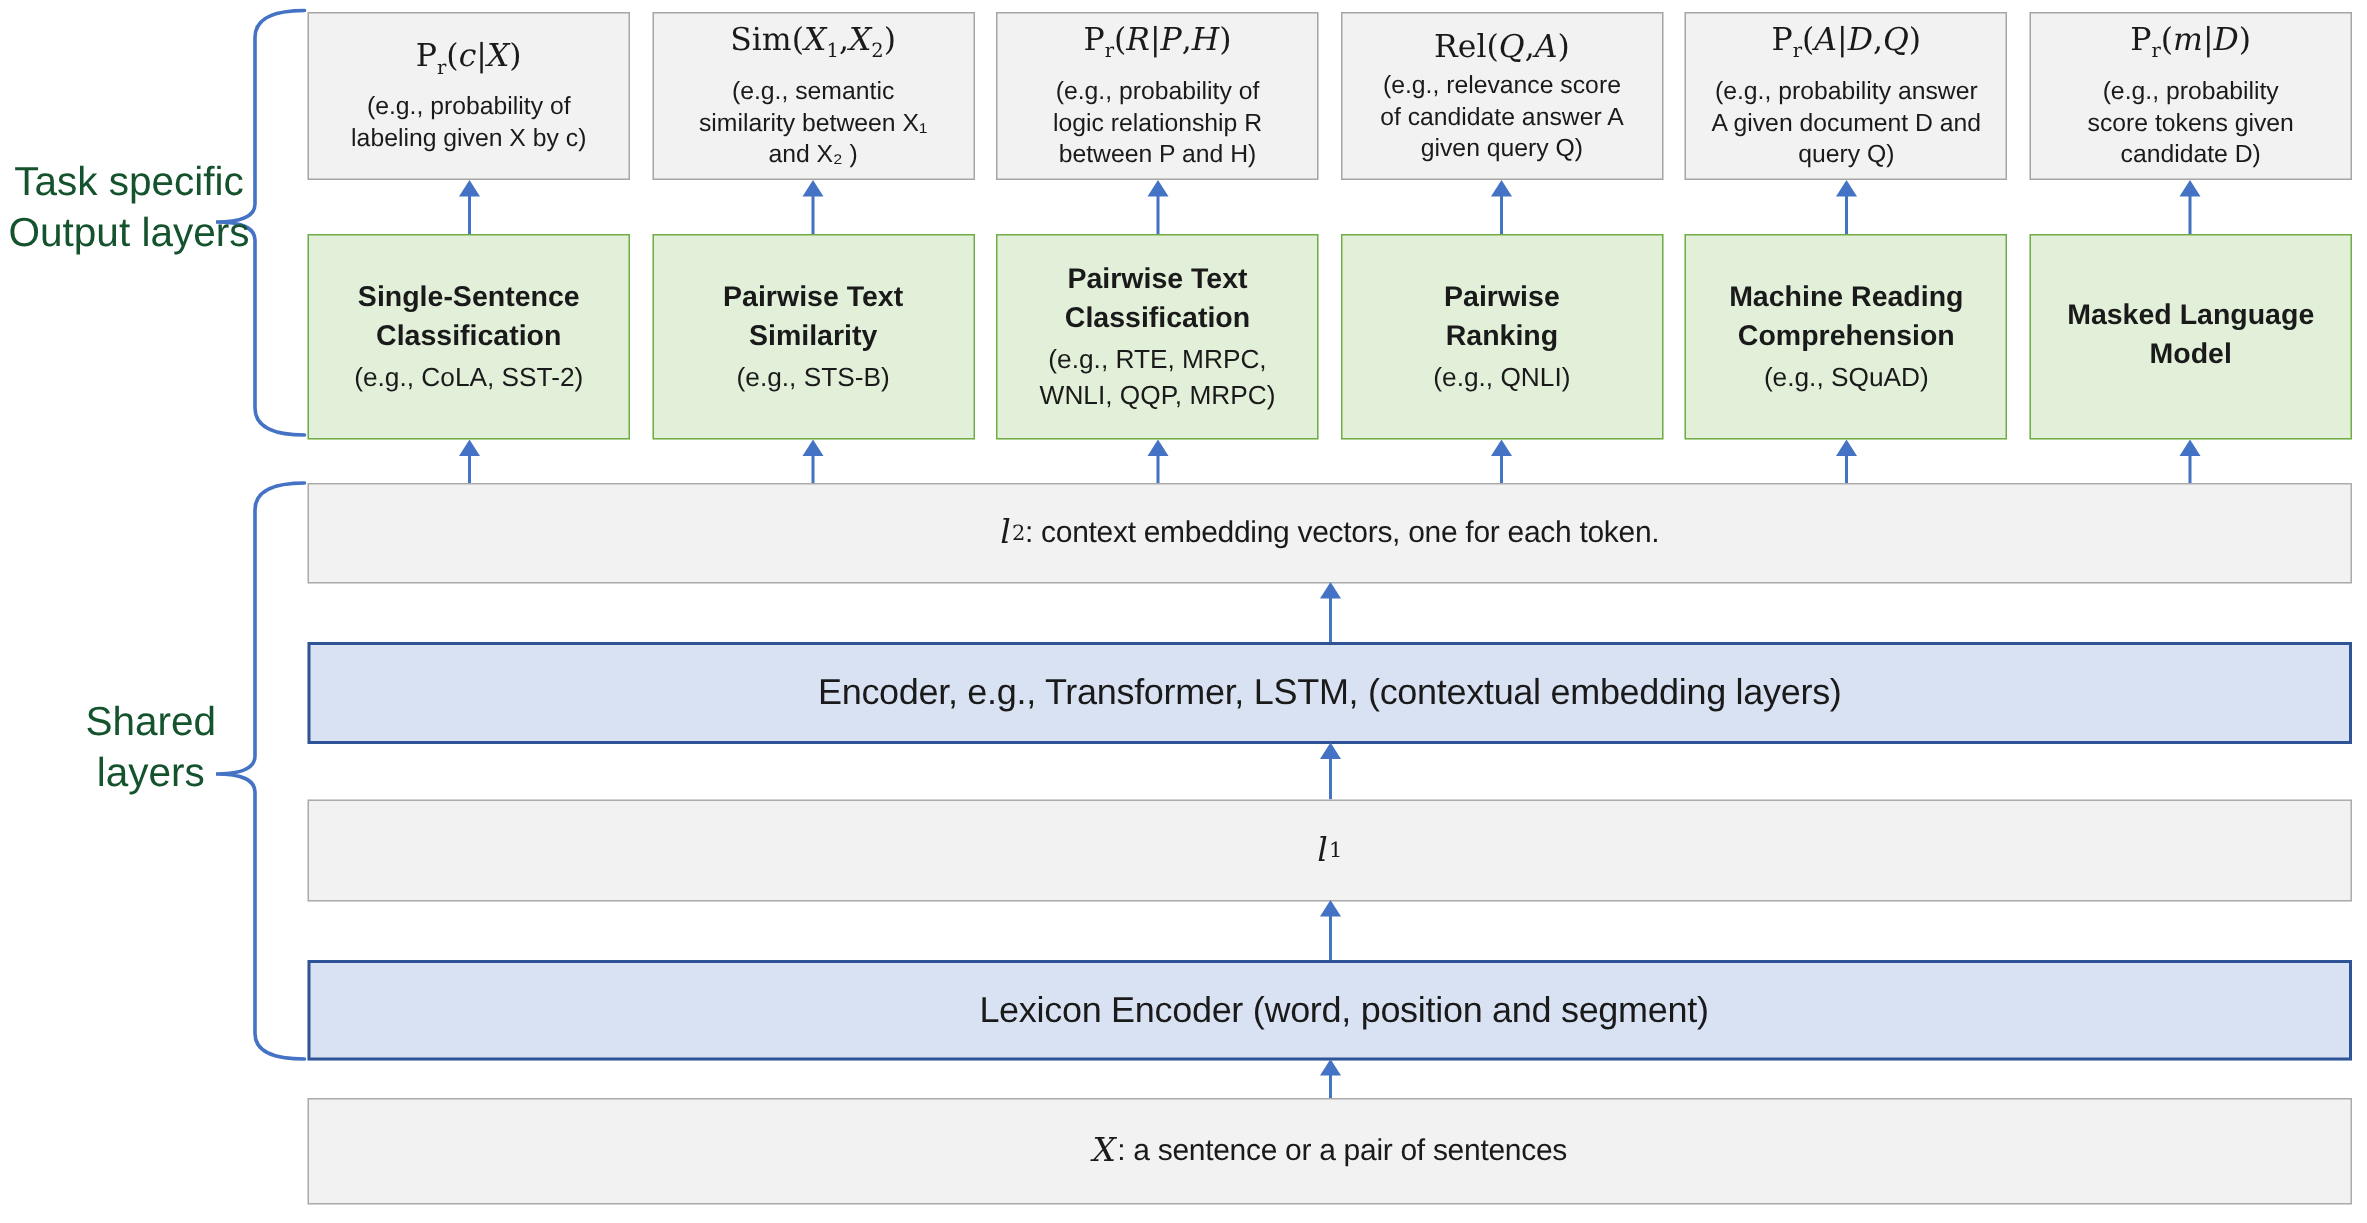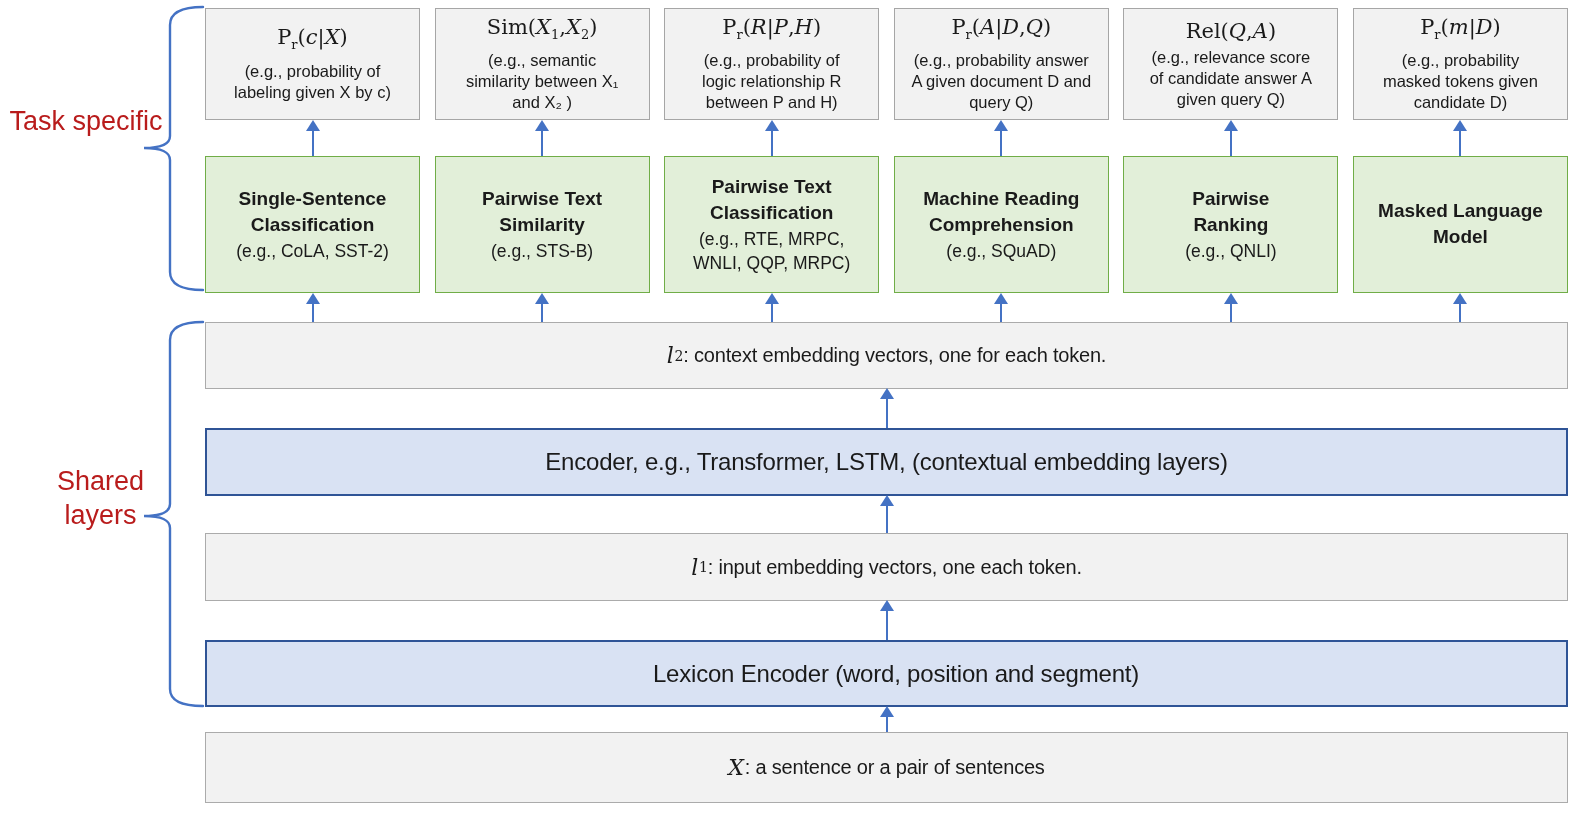--- a/index.html
+++ b/index.html
@@ -4,21 +4,21 @@
 <style>
   html,body{margin:0;padding:0;background:#fff;}
   .canvas{
     position:relative;width:1578px;height:815px;background:#fff;overflow:hidden;
     font-family:"Liberation Sans",sans-serif;color:var(--text,#1a1a1a);
   }
   
   .braces{position:absolute;left:140px;top:0;width:70px;height:815px;}
   .braces path{fill:none;stroke:var(--accent-blue,#4472C4);stroke-width:2.4;stroke-linecap:round;}
   
-  .side-label{position:absolute;text-align:center;font-size:27px;line-height:34px;color:#b91c1c;}
+  .side-label{position:absolute;text-align:center;font-size:27px;line-height:34px;color:#14532d;}
   .label-task{left:0;top:104px;width:172px;}
   .label-shared{left:28px;top:464px;width:145px;}
   
   .columns{position:absolute;left:205px;top:8px;width:1363px;display:flex;justify-content:space-between;}
   .col{width:215px;display:flex;flex-direction:column;align-items:center;}
   .obox{
     width:100%;height:112px;box-sizing:border-box;flex:none;
     background:var(--gray-fill,#F2F2F2);border:1.6px solid var(--gray-border,#A6A6A6);
     display:flex;flex-direction:column;align-items:center;justify-content:center;text-align:center;
   }
@@ -72,20 +72,21 @@
 
 <div class="canvas">
 
   <svg class="braces" viewBox="0 0 70 815">
     <path d="M 63,7 Q 30,7 30,25 L 30,136 Q 30,148 4,148 Q 30,148 30,160 L 30,272 Q 30,290 63,290"></path>
     <path d="M 63,322 Q 30,322 30,340 L 30,504 Q 30,516 4,516 Q 30,516 30,528 L 30,689 Q 30,706 63,706"></path>
   </svg>
 
   <div class="side-label label-task">
     <div>Task specific</div>
+    <div>Output layers</div>
   </div>
   <div class="side-label label-shared">
     <div>Shared</div>
     <div>layers</div>
   </div>
 
   <div class="columns">
 
     <div class="col">
       <div class="obox">
@@ -148,20 +149,42 @@
         <div class="gex">
             <div>(e.g., RTE, MRPC,</div>
             <div>WNLI, QQP, MRPC)</div>
           </div>
       </div>
       <div class="uarrow a2"></div>
     </div>
 
     <div class="col">
       <div class="obox">
+        <div class="formula"><span>Rel(</span><span class="it">Q</span><span>,</span><span class="it">A</span><span>)</span></div>
+        <div class="desc">
+            <div>(e.g., relevance score</div>
+            <div>of candidate answer A</div>
+            <div>given query Q)</div>
+          </div>
+      </div>
+      <div class="uarrow a1"></div>
+      <div class="gbox">
+        <div class="gtitle">
+            <div>Pairwise</div>
+            <div>Ranking</div>
+          </div>
+        <div class="gex">
+            <div>(e.g., QNLI)</div>
+          </div>
+      </div>
+      <div class="uarrow a2"></div>
+    </div>
+
+    <div class="col">
+      <div class="obox">
         <div class="formula"><span>P</span><sub>r</sub><span>(</span><span class="it">A</span><span>|</span><span class="it">D</span><span>,</span><span class="it">Q</span><span>)</span></div>
         <div class="desc">
             <div>(e.g.,  probability answer</div>
             <div>A given document D and</div>
             <div>query Q)</div>
           </div>
       </div>
       <div class="uarrow a1"></div>
       <div class="gbox">
         <div class="gtitle">
@@ -170,46 +193,24 @@
           </div>
         <div class="gex">
             <div>(e.g., SQuAD)</div>
           </div>
       </div>
       <div class="uarrow a2"></div>
     </div>
 
     <div class="col">
       <div class="obox">
-        <div class="formula"><span>Rel(</span><span class="it">Q</span><span>,</span><span class="it">A</span><span>)</span></div>
-        <div class="desc">
-            <div>(e.g., relevance score</div>
-            <div>of candidate answer A</div>
-            <div>given query Q)</div>
-          </div>
-      </div>
-      <div class="uarrow a1"></div>
-      <div class="gbox">
-        <div class="gtitle">
-            <div>Pairwise</div>
-            <div>Ranking</div>
-          </div>
-        <div class="gex">
-            <div>(e.g., QNLI)</div>
-          </div>
-      </div>
-      <div class="uarrow a2"></div>
-    </div>
-
-    <div class="col">
-      <div class="obox">
         <div class="formula"><span>P</span><sub>r</sub><span>(</span><span class="it">m</span><span>|</span><span class="it">D</span><span>)</span></div>
         <div class="desc">
             <div>(e.g.,  probability</div>
-            <div>masked tokens given</div>
+            <div>score tokens given</div>
             <div>candidate D)</div>
           </div>
       </div>
       <div class="uarrow a1"></div>
       <div class="gbox">
         <div class="gtitle">
             <div>Masked Language</div>
             <div>Model</div>
           </div>
         <div class="gex"></div>
@@ -227,21 +228,20 @@
   <div class="uarrow mid mid1"></div>
 
   <div class="bar blue bar-encoder">
     <span>Encoder, e.g., Transformer, LSTM, (contextual embedding layers)</span>
   </div>
   <div class="uarrow mid mid2"></div>
 
   <div class="bar gray bar-l1">
     <span class="mvar">l</span>
       <sub>1</sub>
-      <span>: input embedding vectors, one each token.</span>
   </div>
   <div class="uarrow mid mid3"></div>
 
   <div class="bar blue bar-lexicon">
     <span>Lexicon Encoder (word, position and segment)</span>
   </div>
   <div class="uarrow mid mid4"></div>
 
   <div class="bar gray bar-x">
     <span class="mvar">X</span>

